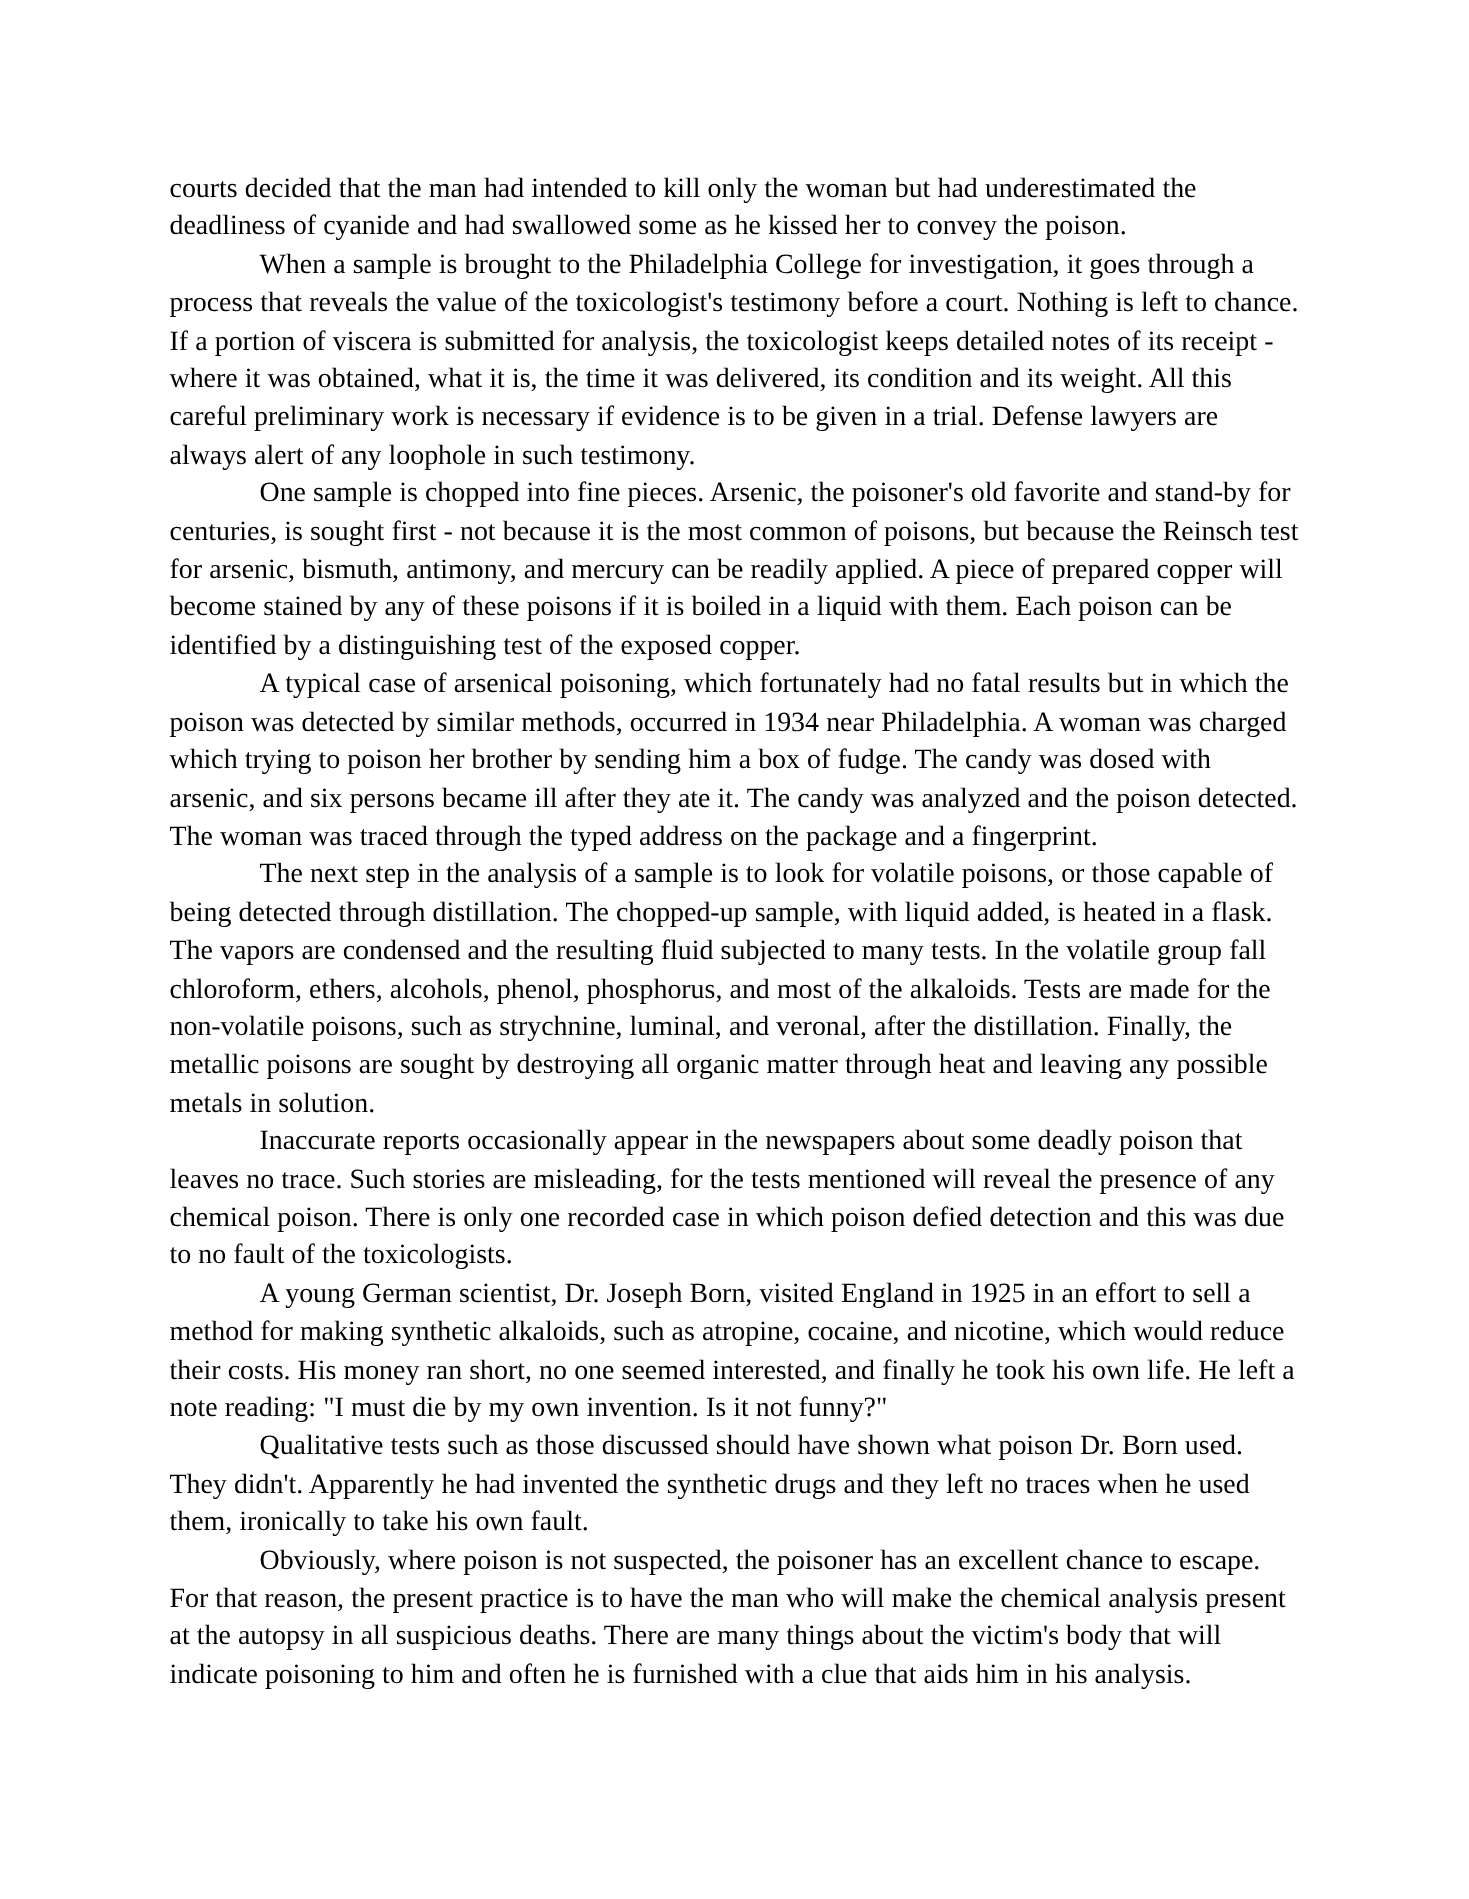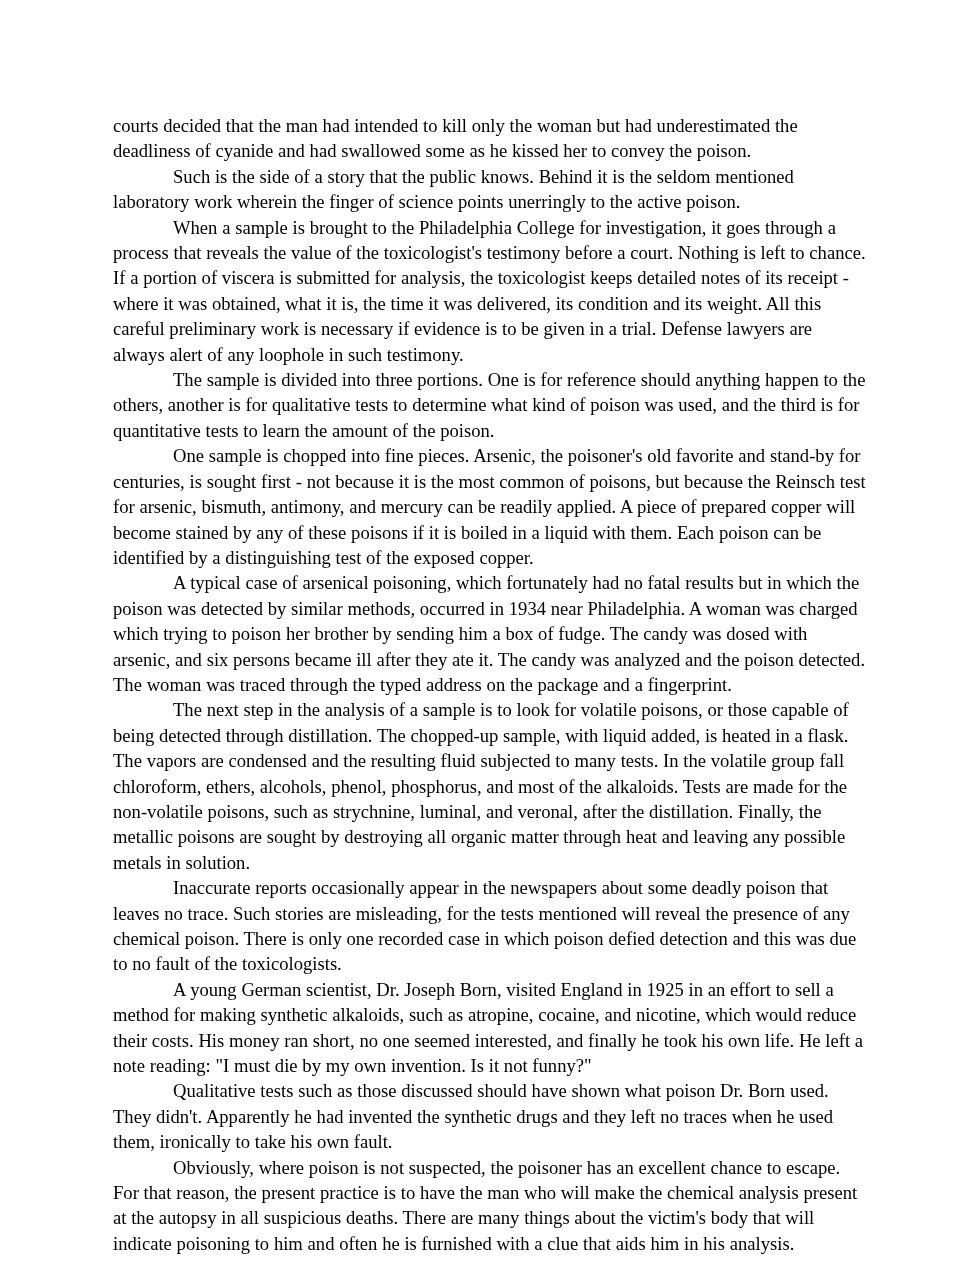--- a/index.html
+++ b/index.html
@@ -44,25 +44,23 @@
   }
 </style>
 </head>
 <body>
 
 <div class="page">
   <div class="text-column">
 
     <p class="para no-indent">courts decided that the man had intended to kill only the woman but had underestimated the deadliness of cyanide and had swallowed some as he kissed her to convey the poison.</p>
 
-    <p class="para">Such is the side of a story that the public knows. Behind it is the seldom mentioned laboratory work wherein the finger of science points unerringly to the active poison.</p>
 
     <p class="para">When a sample is brought to the Philadelphia College for investigation, it goes through a process that reveals the value of the toxicologist's testimony before a court. Nothing is left to chance. If a portion of viscera is submitted for analysis, the toxicologist keeps detailed notes of its receipt - where it was obtained, what it is, the time it was delivered, its condition and its weight. All this careful preliminary work is necessary if evidence is to be given in a trial. Defense lawyers are always alert of any loophole in such testimony.</p>
 
-    <p class="para">The sample is divided into three portions. One is for reference should anything happen to the others, another is for qualitative tests to determine what kind of poison was used, and the third is for quantitative tests to learn the amount of the poison.</p>
 
     <p class="para">One sample is chopped into fine pieces. Arsenic, the poisoner's old favorite and stand-by for centuries, is sought first - not because it is the most common of poisons, but because the Reinsch test for arsenic, bismuth, antimony, and mercury can be readily applied. A piece of prepared copper will become stained by any of these poisons if it is boiled in a liquid with them. Each poison can be identified by a distinguishing test of the exposed copper.</p>
 
     <p class="para">A typical case of arsenical poisoning, which fortunately had no fatal results but in which the poison was detected by similar methods, occurred in 1934 near Philadelphia. A woman was charged which trying to poison her brother by sending him a box of fudge. The candy was dosed with arsenic, and six persons became ill after they ate it. The candy was analyzed and the poison detected. The woman was traced through the typed address on the package and a fingerprint.</p>
 
     <p class="para">The next step in the analysis of a sample is to look for volatile poisons, or those capable of being detected through distillation. The chopped-up sample, with liquid added, is heated in a flask. The vapors are condensed and the resulting fluid subjected to many tests. In the volatile group fall chloroform, ethers, alcohols, phenol, phosphorus, and most of the alkaloids. Tests are made for the non-volatile poisons, such as strychnine, luminal, and veronal, after the distillation. Finally, the metallic poisons are sought by destroying all organic matter through heat and leaving any possible metals in solution.</p>
 
     <p class="para">Inaccurate reports occasionally appear in the newspapers about some deadly poison that leaves no trace. Such stories are misleading, for the tests mentioned will reveal the presence of any chemical poison. There is only one recorded case in which poison defied detection and this was due to no fault of the toxicologists.</p>
 
     <p class="para">A young German scientist, Dr. Joseph Born, visited England in 1925 in an effort to sell a method for making synthetic alkaloids, such as atropine, cocaine, and nicotine, which would reduce their costs. His money ran short, no one seemed interested, and finally he took his own life. He left a note reading: "I must die by my own invention. Is it not funny?"</p>

